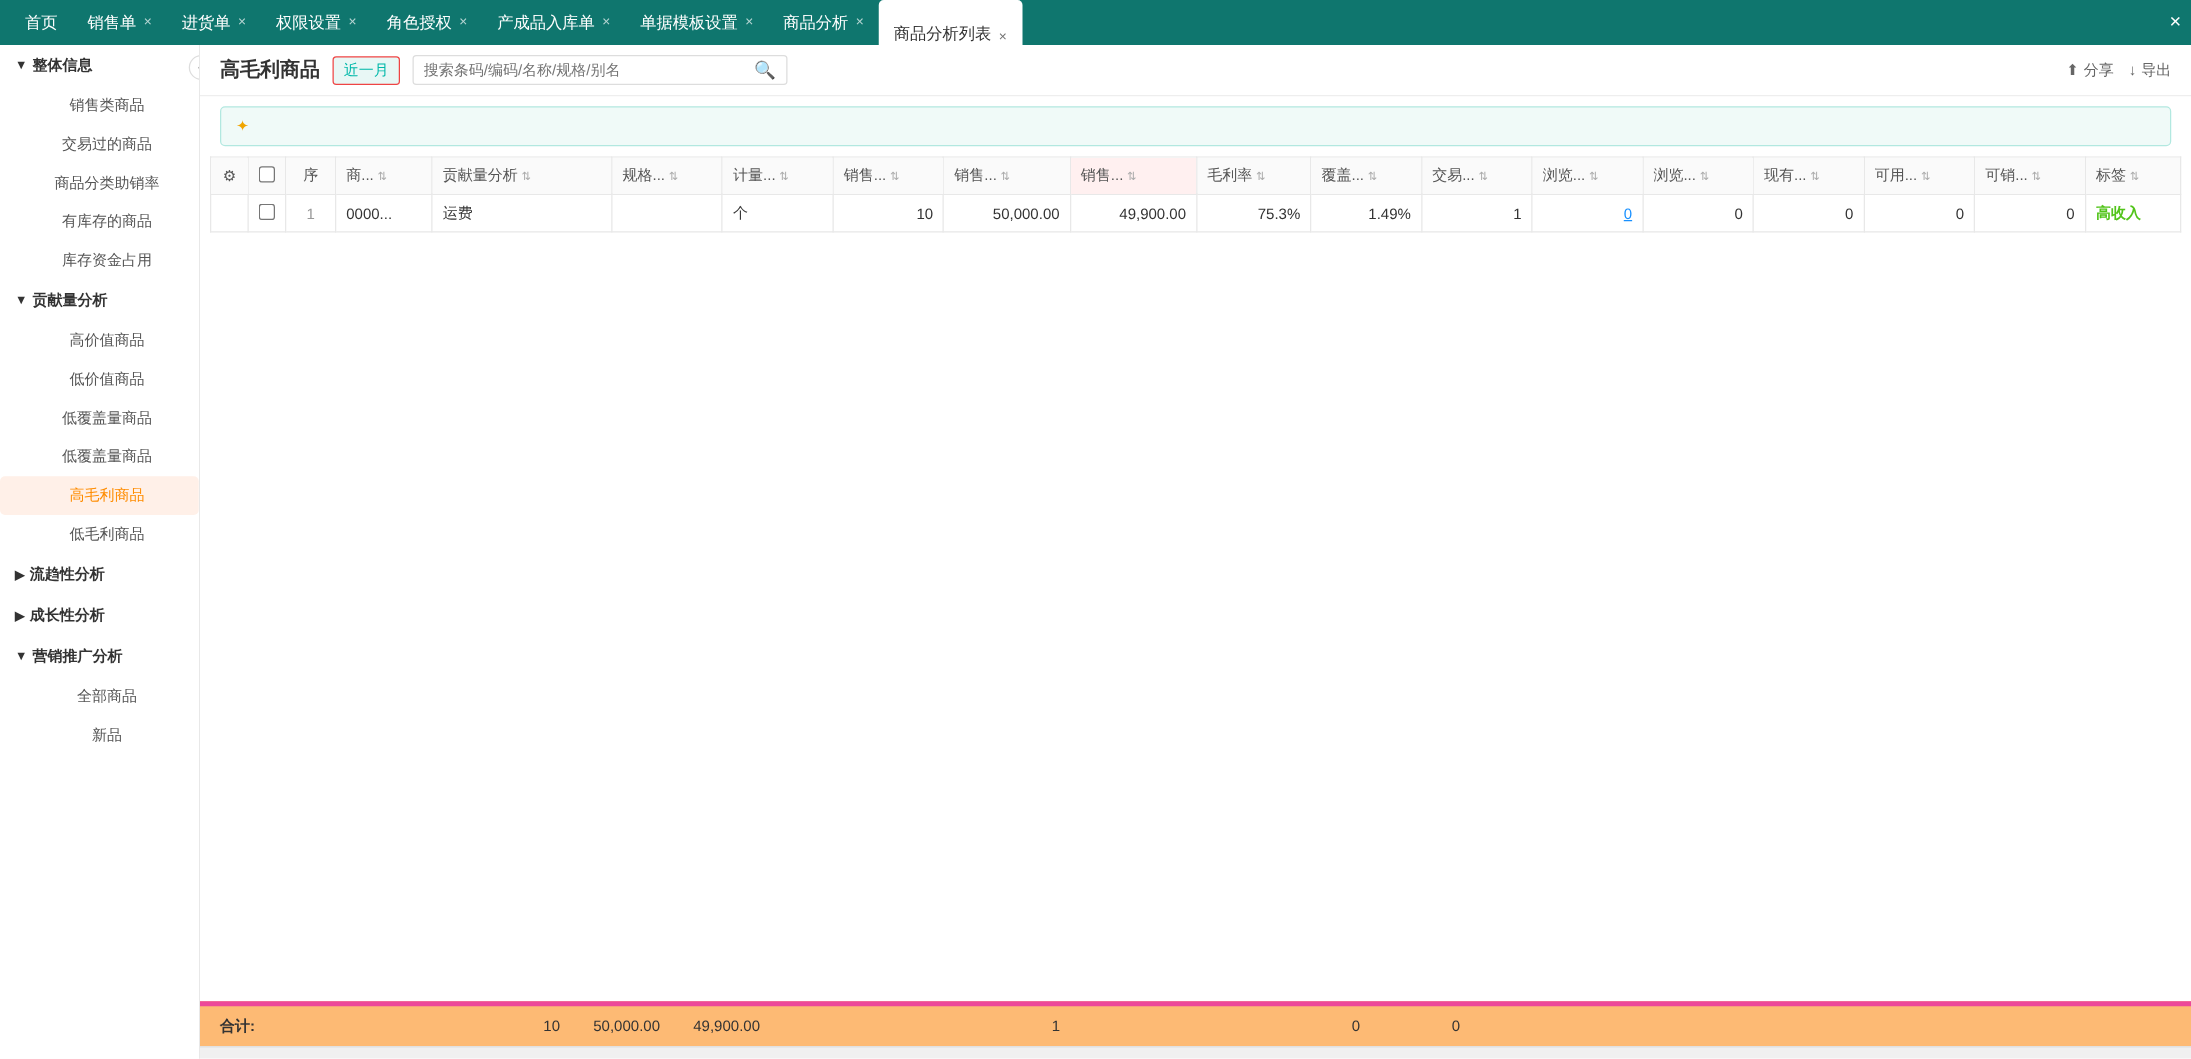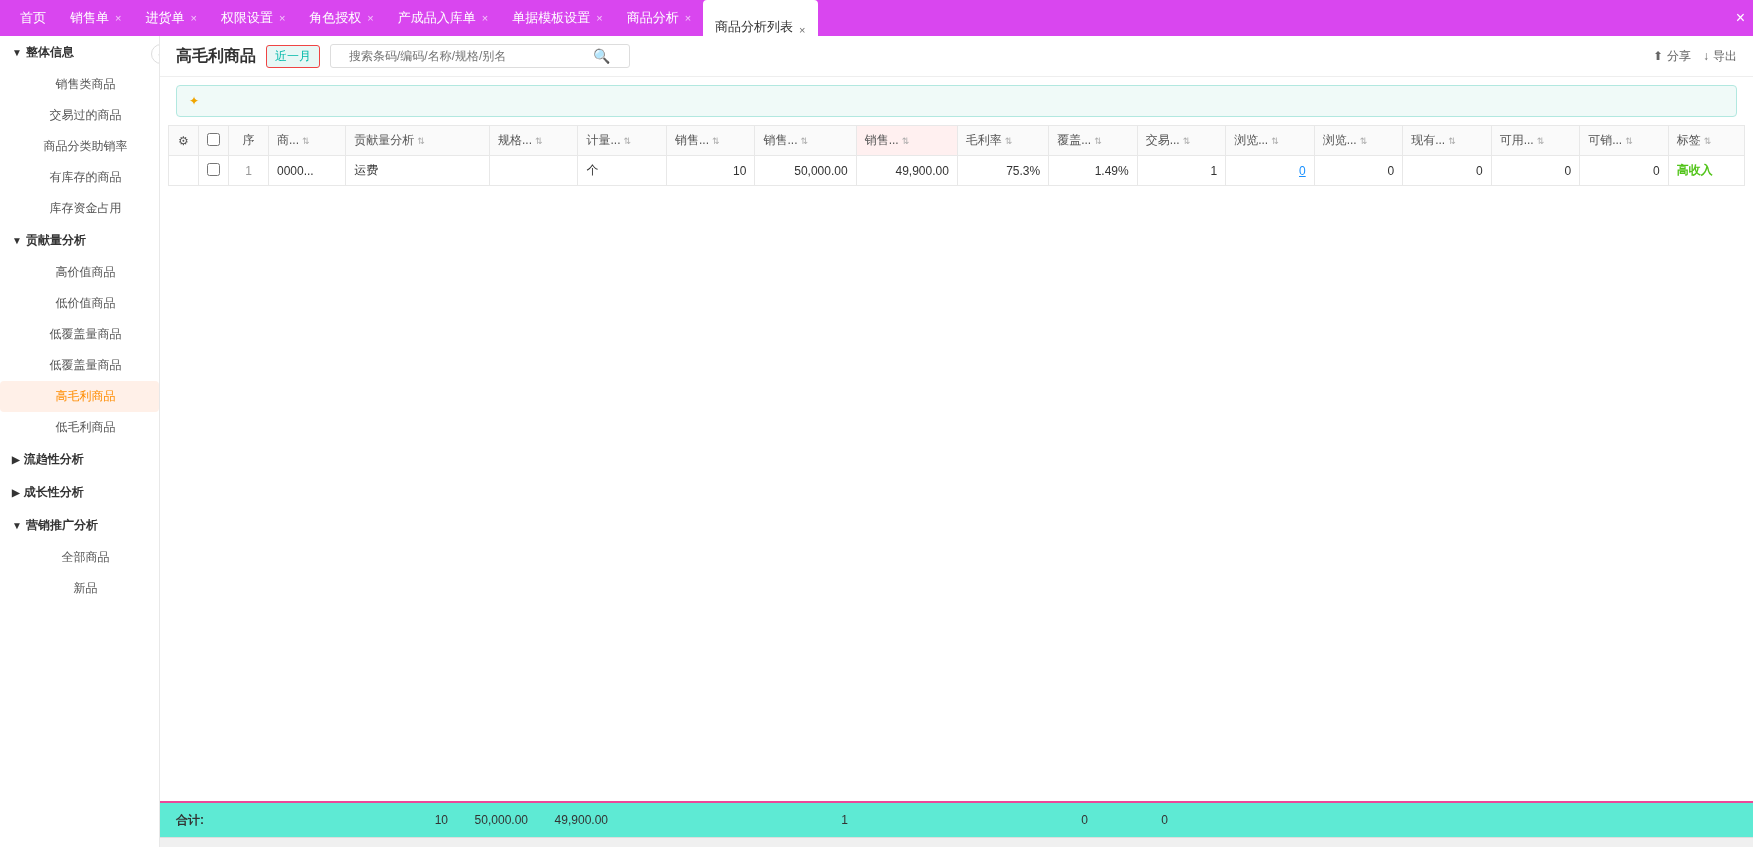--- a/index.html
+++ b/index.html
@@ -2,21 +2,21 @@
 <html><head>
   <meta charset="utf-8">
   <style>
     * { margin: 0; padding: 0; box-sizing: border-box; }
     body { font-family: 'Microsoft YaHei', Arial, sans-serif; font-size: 12px; background: #f5f5f5; overflow: hidden; width: 1753px; height: 847px; }
 
     
     .top-nav {
       display: flex;
       align-items: center;
-      background: #d946ef;
+      background: #0f766e;
       height: 36px;
       padding: 0 8px;
       color: white;
       flex-shrink: 0;
     }
     .top-nav .nav-item {
       padding: 0 12px;
       height: 36px;
       display: flex;
       align-items: center;
@@ -135,21 +135,21 @@
       border-radius: 3px;
       padding: 2px 8px;
       font-size: 12px;
       cursor: pointer;
     }
     .search-box {
       display: flex;
       align-items: center;
       border: 1px solid #ddd;
       border-radius: 3px;
-      padding: 3px 18px;
+      padding: 3px 8px;
       flex: 1;
       max-width: 300px;
     }
     .search-box input {
       border: none;
       outline: none;
       font-size: 12px;
       width: 100%;
       color: #999;
     }
@@ -226,22 +226,22 @@
       white-space: nowrap;
       color: #333;
     }
     tbody tr td.tag-cell { color: #52c41a; font-weight: bold; }
     tbody tr td.link-cell { color: #1890ff; text-decoration: underline; cursor: pointer; }
 
     
     .footer-total {
       display: flex;
       align-items: center;
-      border-top: 2px solid #ec4899;
-      background: #5eead4;
+      border-top: 4px solid #ec4899;
+      background: #fdba74;
       padding: 6px 16px;
       font-size: 12px;
       color: #333;
       height: 36px;
       flex-shrink: 0;
     }
     .footer-total .label {
       width: 200px;
       font-weight: bold;
     }

